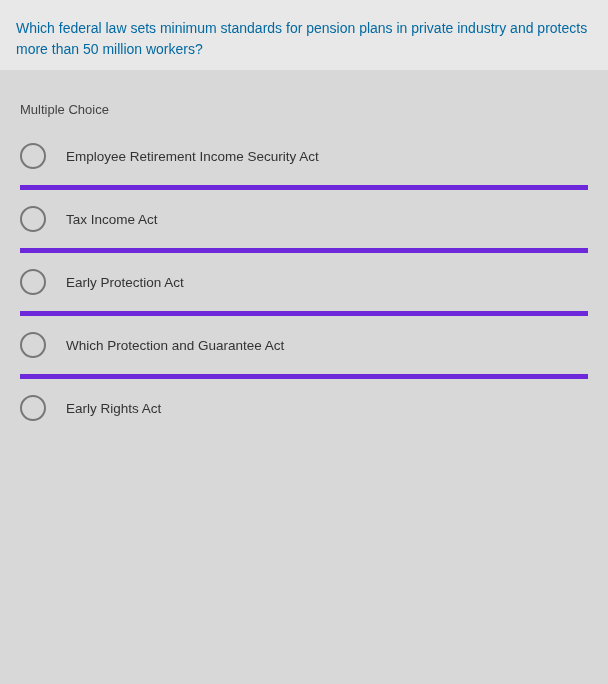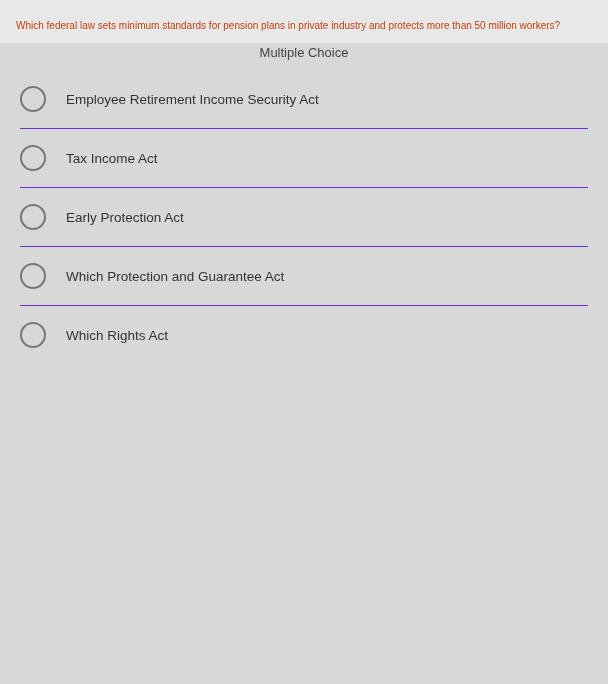--- a/index.html
+++ b/index.html
@@ -16,50 +16,49 @@
       font-size: 14px;
       color: #333;
     }
 
     .question-container {
       background-color: #e8e8e8;
       padding: 18px 16px 10px 16px;
     }
 
     .question-text {
-      font-size: 10px;
-      color: #c2410c;
+      font-size: 14px;
+      color: #0369a1;
       line-height: 1.5;
       margin-bottom: 0;
     }
 
     .question-type-section {
       background-color: #d8d8d8;
-      padding: 2px 20px 0 20px;
-      text-align: center;
+      padding: 32px 20px 0 20px;
     }
 
     .question-type-label {
       font-size: 13px;
       color: #444;
       font-weight: normal;
       margin-bottom: 0;
     }
 
     .choices-section {
       background-color: #d8d8d8;
       padding: 10px 20px 20px 20px;
     }
 
     .choice-item {
       background-color: #d8d8d8;
       display: flex;
       align-items: center;
       padding: 16px 0 16px 0;
-      border-bottom: 1px solid #6d28d9;
+      border-bottom: 5px solid #6d28d9;
     }
 
     .choice-item:last-child {
       border-bottom: none;
     }
 
     .radio-circle {
       width: 26px;
       height: 26px;
       border-radius: 50%;
@@ -98,15 +97,15 @@
     <div class="choice-item">
       <div class="radio-circle"></div>
       <span class="choice-label">Early Protection Act</span>
     </div>
     <div class="choice-item">
       <div class="radio-circle"></div>
       <span class="choice-label">Which Protection and Guarantee Act</span>
     </div>
     <div class="choice-item">
       <div class="radio-circle"></div>
-      <span class="choice-label">Which Rights Act</span>
+      <span class="choice-label">Early Rights Act</span>
     </div>
   </div>
 
 </body></html>

